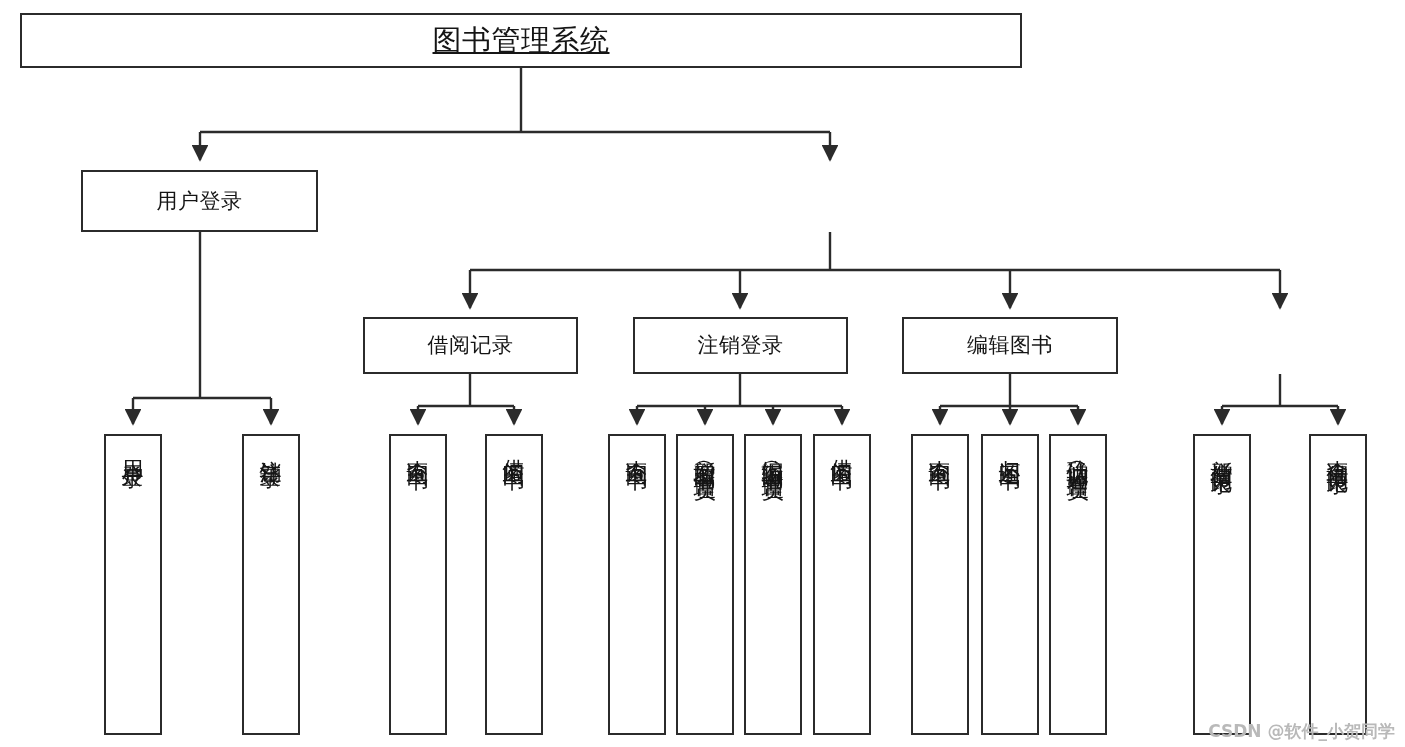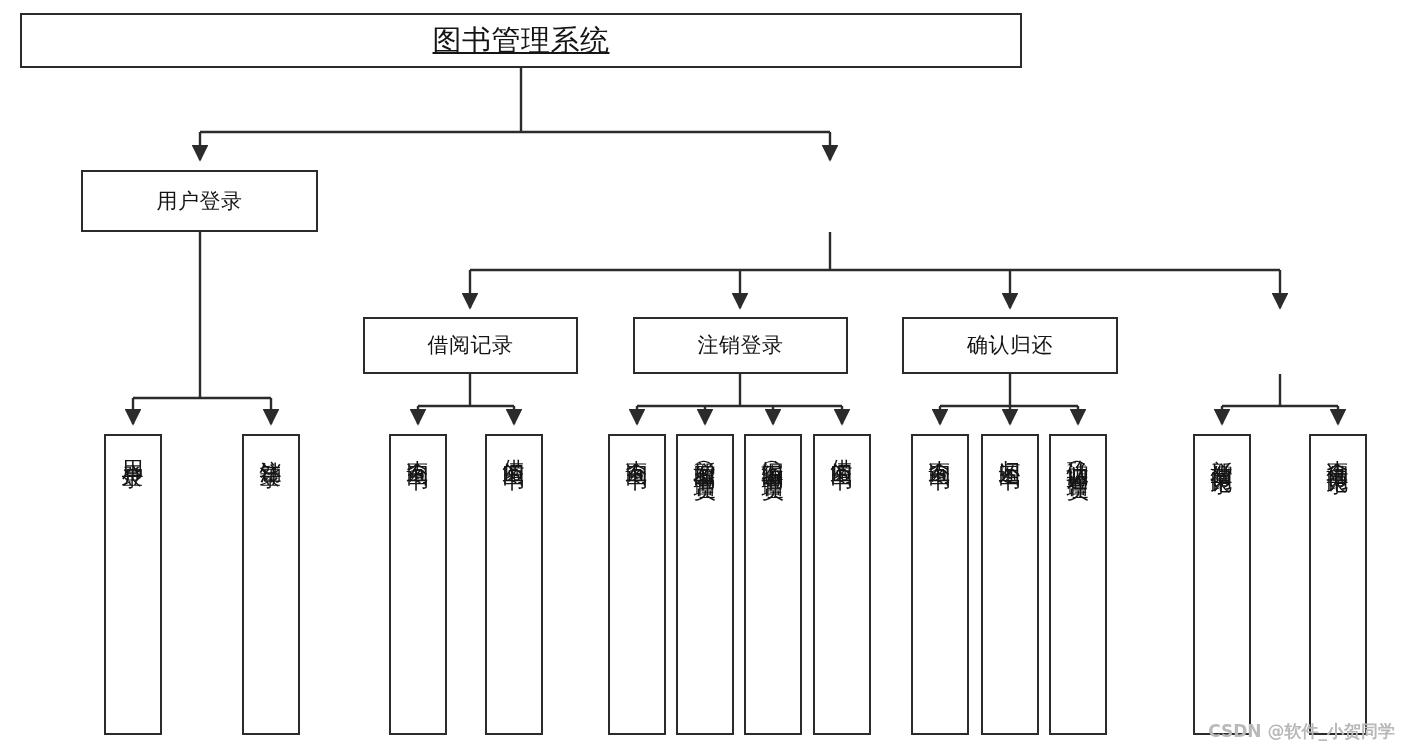--- a/index.html
+++ b/index.html
@@ -139,21 +139,21 @@
 
   <div class="node horiz" style="left:363px; top:317px; width:215px; height:57px;">
     <span class="label">借阅记录</span>
   </div>
 
   <div class="node horiz" style="left:633px; top:317px; width:215px; height:57px;">
     <span class="label">注销登录</span>
   </div>
 
   <div class="node horiz" style="left:902px; top:317px; width:216px; height:57px;">
-    <span class="label">确认归还</span>
+    <span class="label">编辑图书</span>
   </div>
 
 
   <div class="node vert" style="left:104px; top:434px; width:58px; height:301px;">
     <span class="label">用户登录</span>
   </div>
 
   <div class="node vert" style="left:242px; top:434px; width:58px; height:301px;">
     <span class="label">注销登录</span>
   </div>

